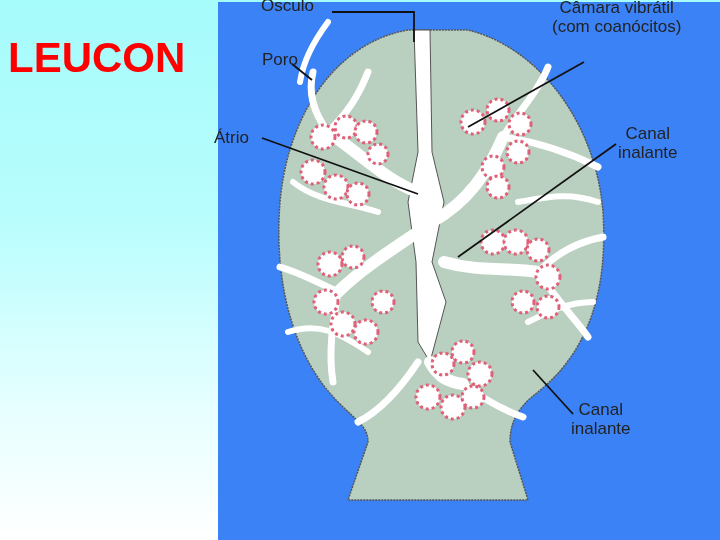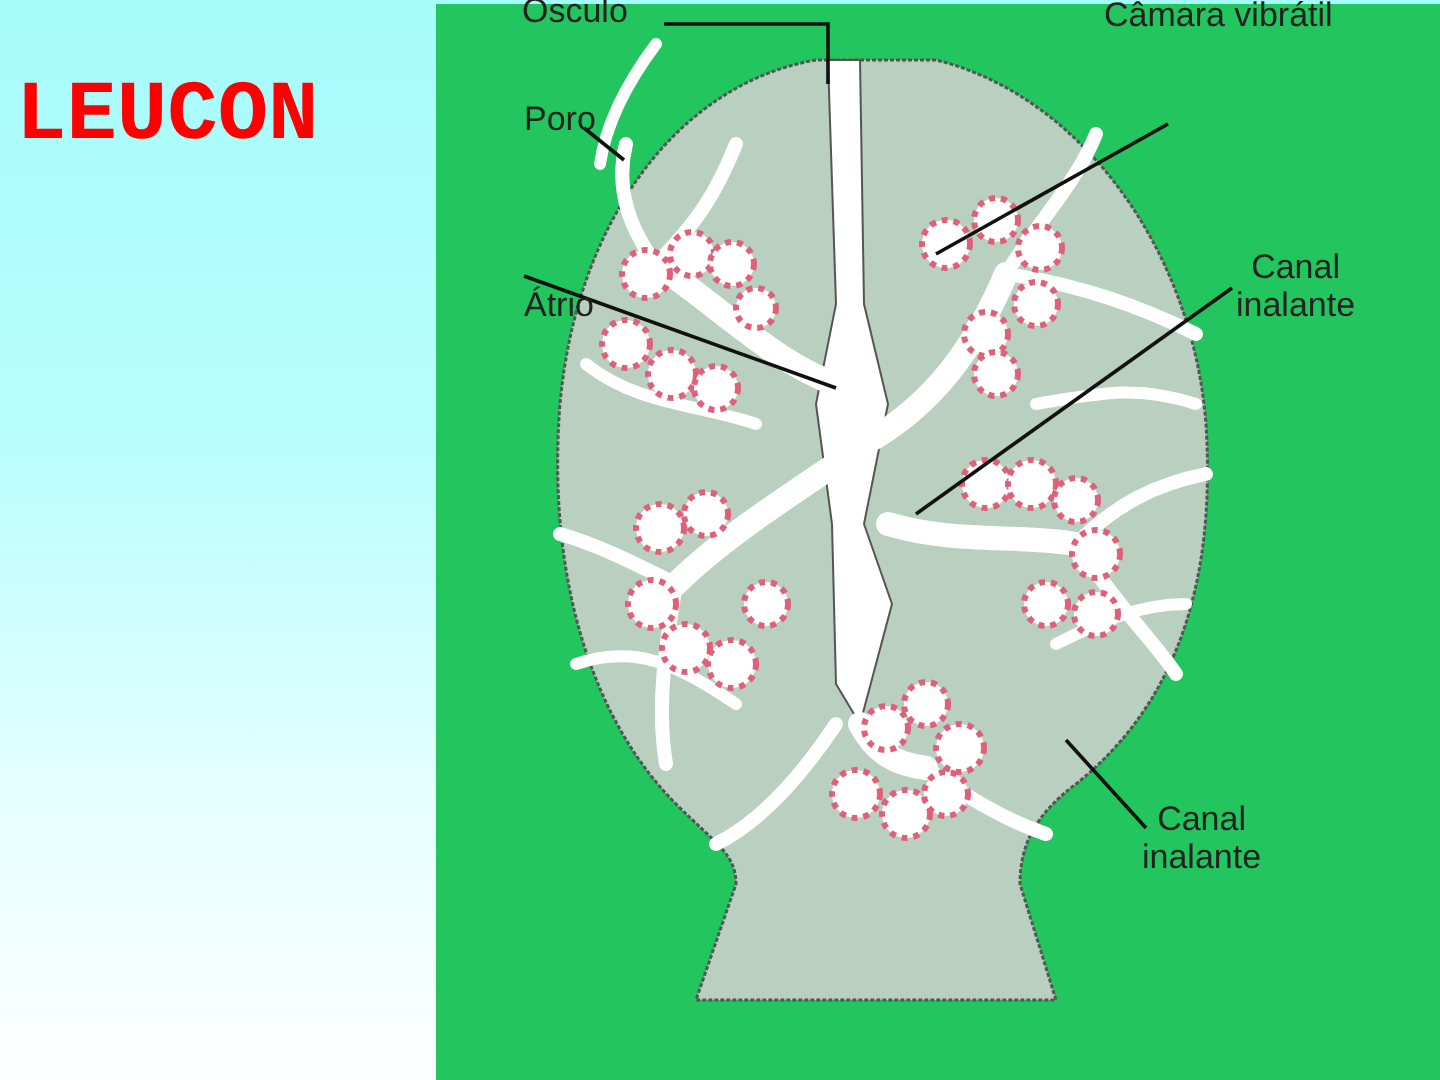--- a/index.html
+++ b/index.html
@@ -3,26 +3,26 @@
   <meta charset="utf-8">
   <style>
     html, body { margin: 0; padding: 0; }
     body {
       width: 720px; height: 540px; position: relative; overflow: hidden;
       background: linear-gradient(to bottom, #a6fbfb 0%, #b8fdfd 40%, #e6ffff 75%, #ffffff 100%);
       font-family: "Liberation Sans", sans-serif;
     }
     .slide-title {
       position: absolute; left: 8px; top: 34px;
-      font-family: Liberation Mono, monospace; font-weight: bold;
+      font-family: Liberation Sans, sans-serif; font-weight: bold;
       font-size: 42px; color: #ff0000; letter-spacing: 0px;
     }
     .panel {
       position: absolute; left: 218px; top: 2px; width: 502px; height: 538px;
-      background: #22c55e;
+      background: #3b82f6;
     }
     .panel svg { position: absolute; left: 0; top: 0; }
     .label {
       position: absolute; font-size: 17px; color: #222; line-height: 19px;
       text-align: center; white-space: nowrap;
     }
   </style>
 </head>
 <body>
 
@@ -97,23 +97,24 @@
       <path d="M74,62 L94,78"></path>
       <path d="M44,136 L200,192"></path>
       <path d="M366,60 L250,125"></path>
       <path d="M398,142 L240,255"></path>
       <path d="M355,412 L315,368"></path>
     </g>
   </svg>
 
   <div class="label" style="left:43px;top:-6px;">Ósculo</div>
   <div class="label" style="left:44px;top:48px;">Poro</div>
-  <div class="label" style="left:-4px;top:141px;margin-left:48px;">Átrio</div>
+  <div class="label" style="left:-4px;top:126px;">Átrio</div>
   <div class="label" style="left:334px;top:-4px;">
     <div>Câmara vibrátil</div>
+    <div>(com coanócitos)</div>
   </div>
   <div class="label" style="left:400px;top:122px;">
     <div>Canal</div>
     <div>inalante</div>
   </div>
   <div class="label" style="left:353px;top:398px;">
     <div>Canal</div>
     <div>inalante</div>
   </div>
 </div>

